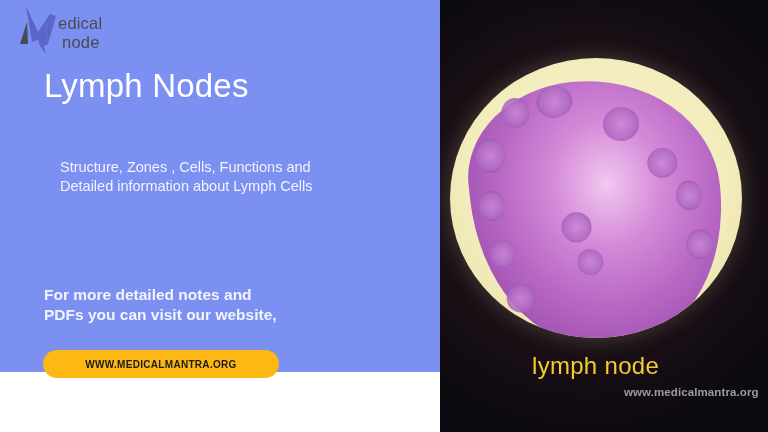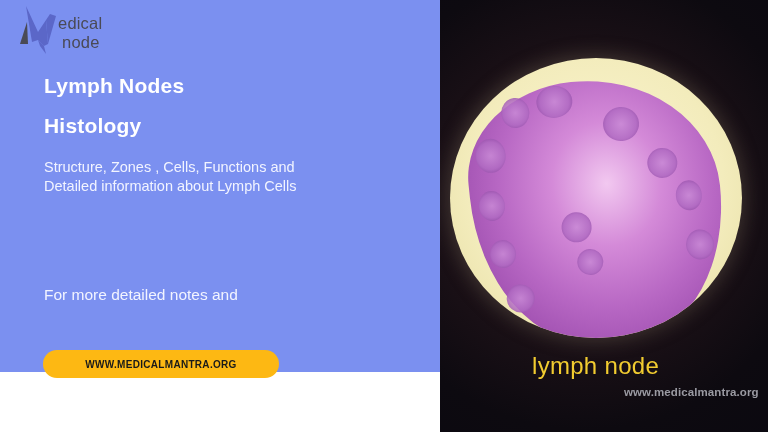--- a/index.html
+++ b/index.html
@@ -5,23 +5,23 @@
   html, body { margin:0; padding:0; }
   body { width:768px; height:432px; overflow:hidden; position:relative; font-family:"Liberation Sans", sans-serif; }
   .left { position:absolute; left:0; top:0; width:440px; height:372px; background:#7b90f0; }
   .right { position:absolute; left:440px; top:0; width:344px; height:432px;
            background: radial-gradient(circle at 145px 200px, #3a2a2e 0px, #1a1016 150px, #0d0a10 230px, #0a0810 330px); overflow:hidden; }
   .logo { position:absolute; left:18px; top:6px; width:110px; height:48px; }
   .logo svg { position:absolute; left:0; top:0; }
   .logo-text { position:absolute; left:40px; font-size:16.5px; color:#4a4a55; font-weight:normal; letter-spacing:0.2px; line-height:18px; }
   .logo-t1 { top:8px; }
   .logo-t2 { top:27px; left:44px; }
-  .title { position:absolute; left:44px; top:66px; color:#fff; font-weight:bold; font-size:21px; line-height:40px; letter-spacing:0.2px; margin:0; }
-  .subtitle { position:absolute; left:44px; top:158px; color:#f2f4ff; font-size:14.5px; line-height:19px; width:380px; }
-  .more { position:absolute; left:44px; top:285px; color:#f2f4ff; font-size:15.5px; line-height:20px; width:380px; }
+  .title { position:absolute; left:44px; top:66px; color:#fff; font-weight:normal; font-size:33px; line-height:40px; letter-spacing:0.2px; margin:0; }
+  .subtitle { position:absolute; left:60px; top:158px; color:#f2f4ff; font-size:14.5px; line-height:19px; width:380px; }
+  .more { position:absolute; left:44px; top:285px; color:#f2f4ff; font-size:15.5px; line-height:20px; width:380px;font-weight:bold; }
   .cta { position:absolute; left:43px; top:350px; width:236px; height:28px; background:#fdb813; border-radius:14px;
          display:flex; align-items:center; justify-content:center; color:#1a1a1a; font-weight:bold; font-size:10px; letter-spacing:0.3px; text-decoration:none; }
   .scope { position:absolute; left:10px; top:58px; width:292px; height:280px; border-radius:50%;
            background: radial-gradient(circle at 50% 45%, #fbf6d4 0%, #f3ecbc 60%, #e8dfa6 92%, #c9bd82 100%);
            box-shadow: 0 0 18px 4px rgba(120,110,90,0.35); overflow:hidden; }
   .tissue { position:absolute; left:22px; top:22px; width:250px; height:262px;
             border-radius: 45% 55% 40% 45% / 35% 45% 55% 60%;
             background: radial-gradient(ellipse at 55% 40%, #f2c8f0 0%, #d48ad8 28%, #b868c4 55%, #9e4eaf 80%, #8a3e9e 100%);
             transform: rotate(-6deg); }
   .follicle { position:absolute; border-radius:50%; background: radial-gradient(circle, #c98ad6 0%, #b06ac2 60%, #7e3a94 100%); opacity:0.85; }
@@ -38,30 +38,30 @@
       <polygon points="8,0 20,26 28,14 30,38 26,40 20,34 14,36" fill="#5b67c8"></polygon>
       <polygon points="28,14 32,8 38,10 30,38" fill="#5b67c8"></polygon>
       <polygon points="20,34 26,40 28,48 22,40" fill="#5b67c8"></polygon>
     </svg>
     <span class="logo-text logo-t1">edical</span>
     <span class="logo-text logo-t2">node</span>
   </div>
 
   <h1 class="title">
     <span>Lymph Nodes</span><br>
-    <span>Histology</span>
   </h1>
 
   <div class="subtitle">
     <span>Structure, Zones , Cells, Functions and</span><br>
     <span>Detailed information about Lymph Cells</span>
   </div>
 
   <div class="more">
     <span>For more detailed notes and</span><br>
+    <span>PDFs you can visit our website,</span>
   </div>
 
   <a class="cta">WWW.MEDICALMANTRA.ORG</a>
 </div>
 
 <div class="right">
   <div class="scope">
     <div class="tissue">
       <div class="follicle" style="left:40px;top:10px;width:28px;height:30px;"></div>
       <div class="follicle" style="left:76px;top:2px;width:36px;height:32px;"></div>

